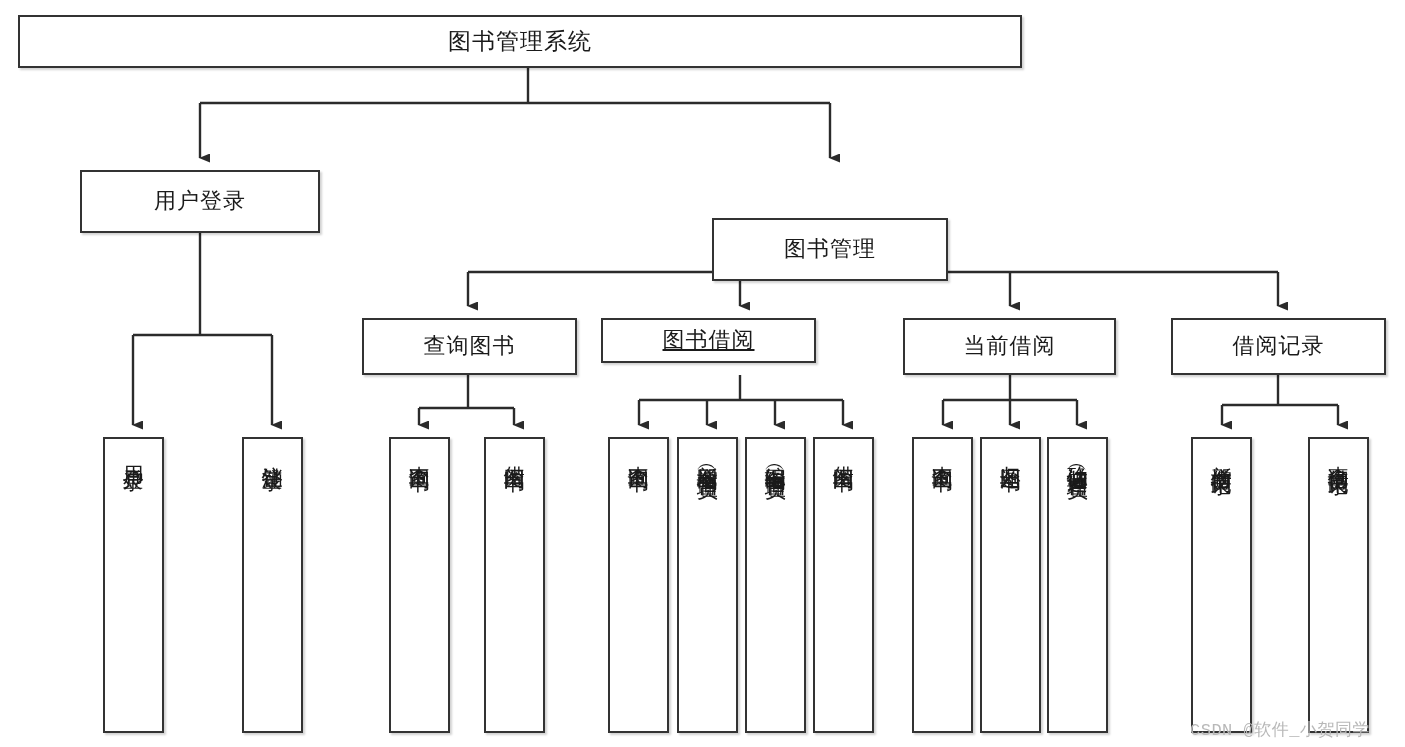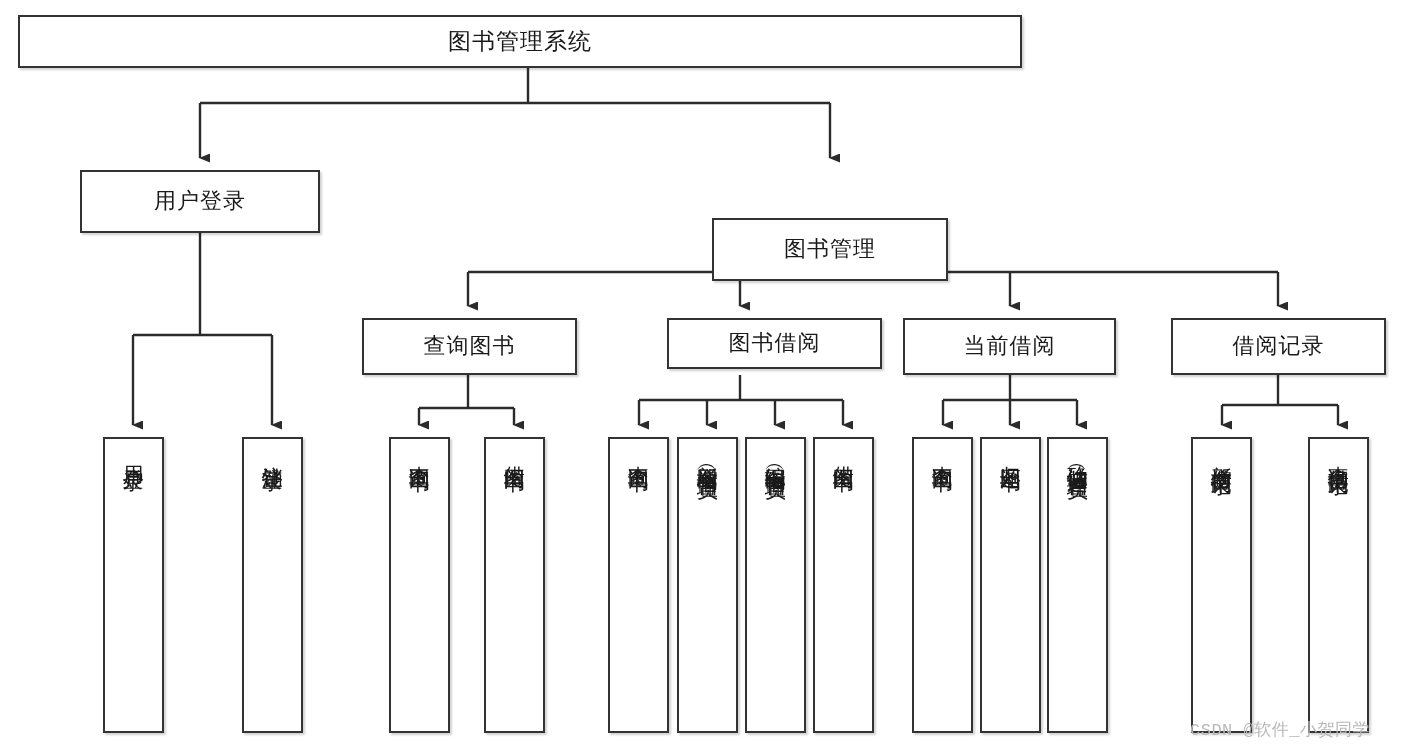--- a/index.html
+++ b/index.html
@@ -134,21 +134,21 @@
   </div>
 
   <div class="node node-h" style="left:712px; top:170px; width:236px; height:63px;margin-top:48px;">
     <span>图书管理</span>
   </div>
 
   <div class="node node-h" style="left:362px; top:318px; width:215px; height:57px;">
     <span>查询图书</span>
   </div>
 
-  <div class="node node-h" style="left:667px; top:318px; width:215px; height:51px;">
+  <div class="node node-h" style="left:601px; top:318px; width:215px; height:45px;text-decoration:underline;">
     <span>图书借阅</span>
   </div>
 
   <div class="node node-h" style="left:1171px; top:318px; width:215px; height:57px;">
     <span>借阅记录</span>
   </div>
 
   <div class="node node-h" style="left:903px; top:318px; width:213px; height:57px;">
     <span>当前借阅</span>
   </div>

